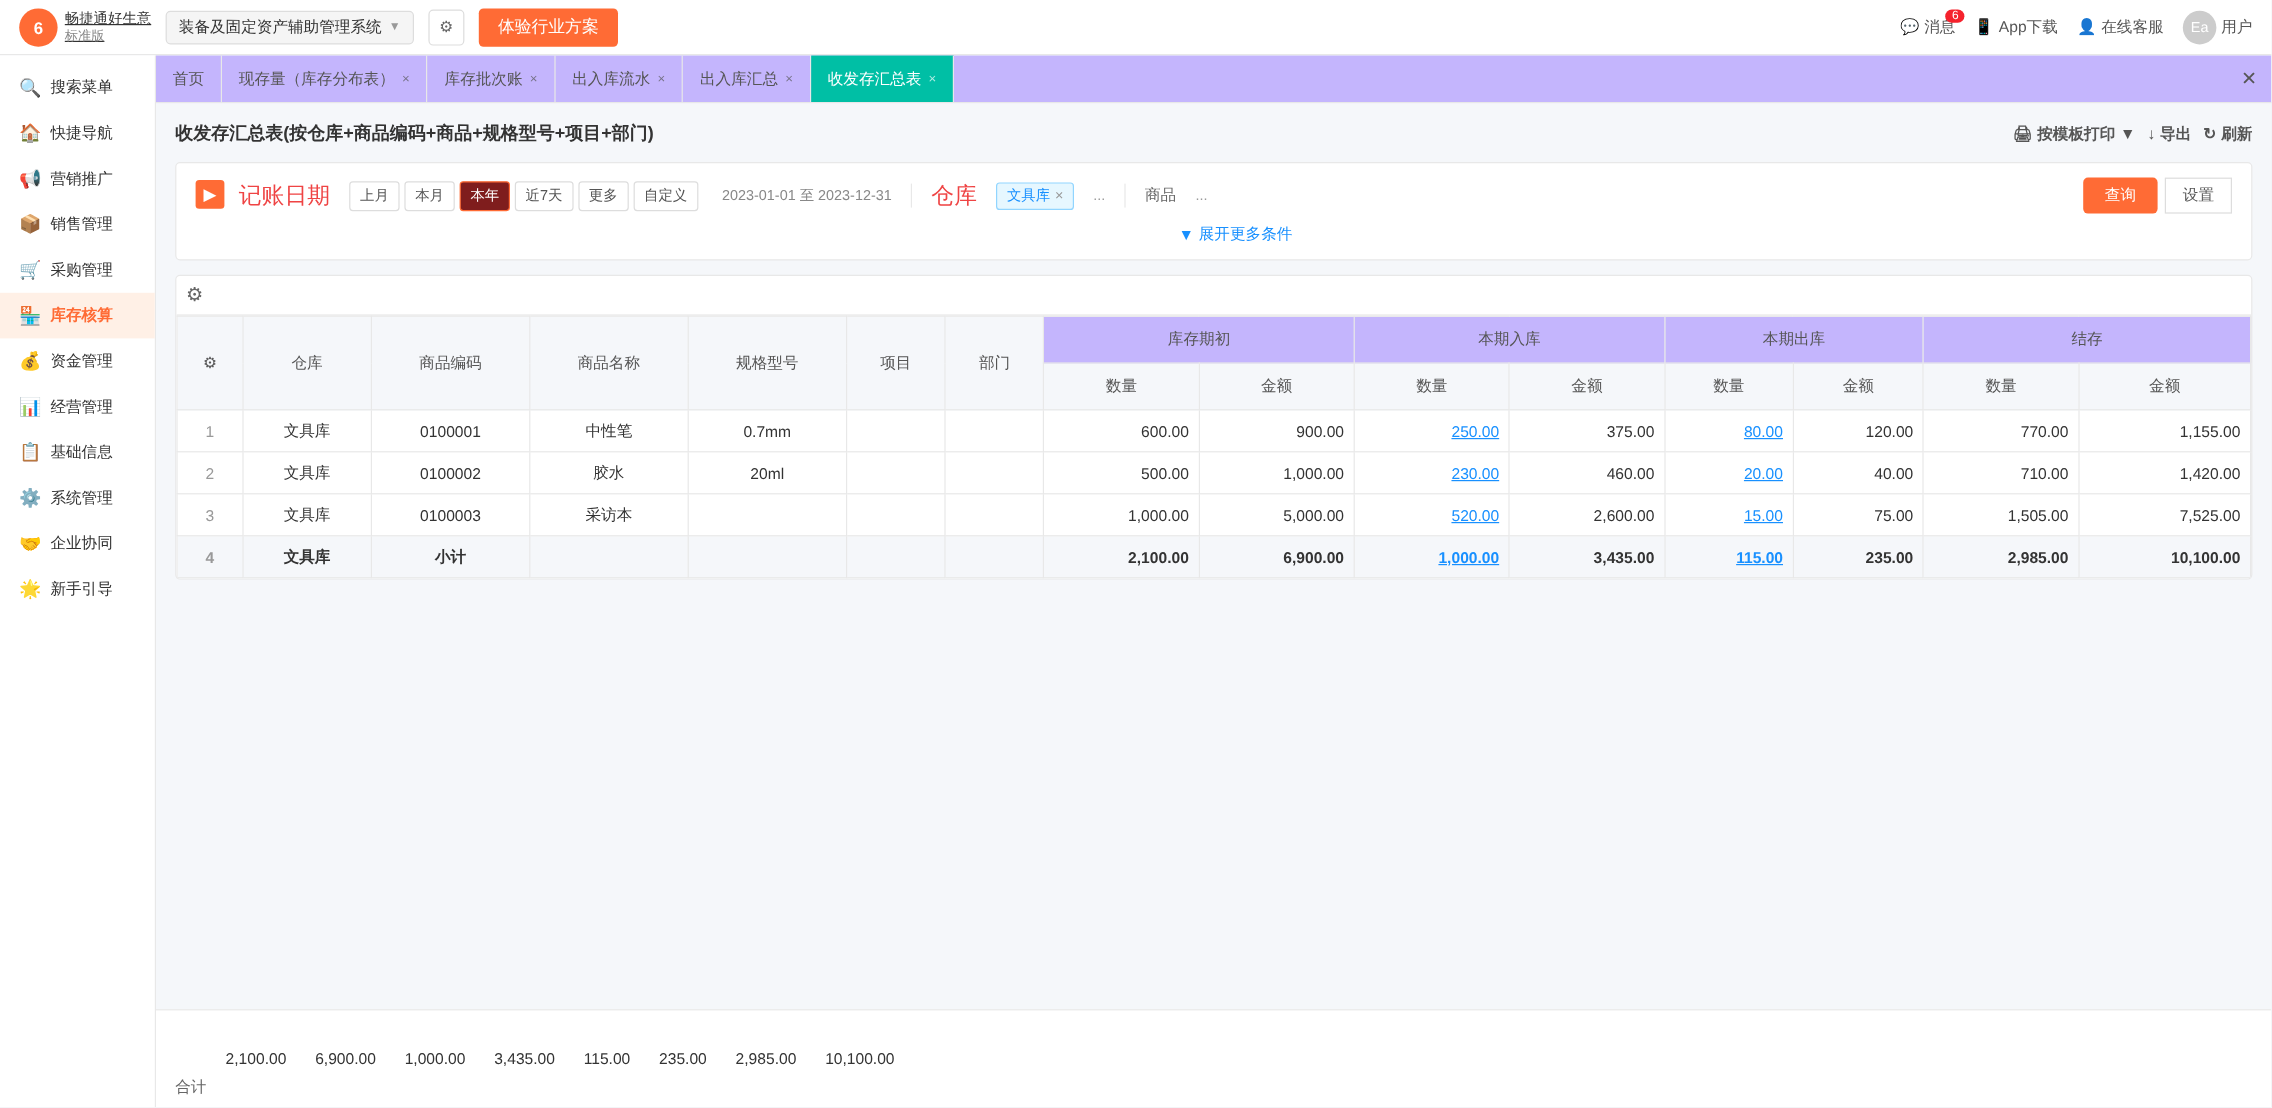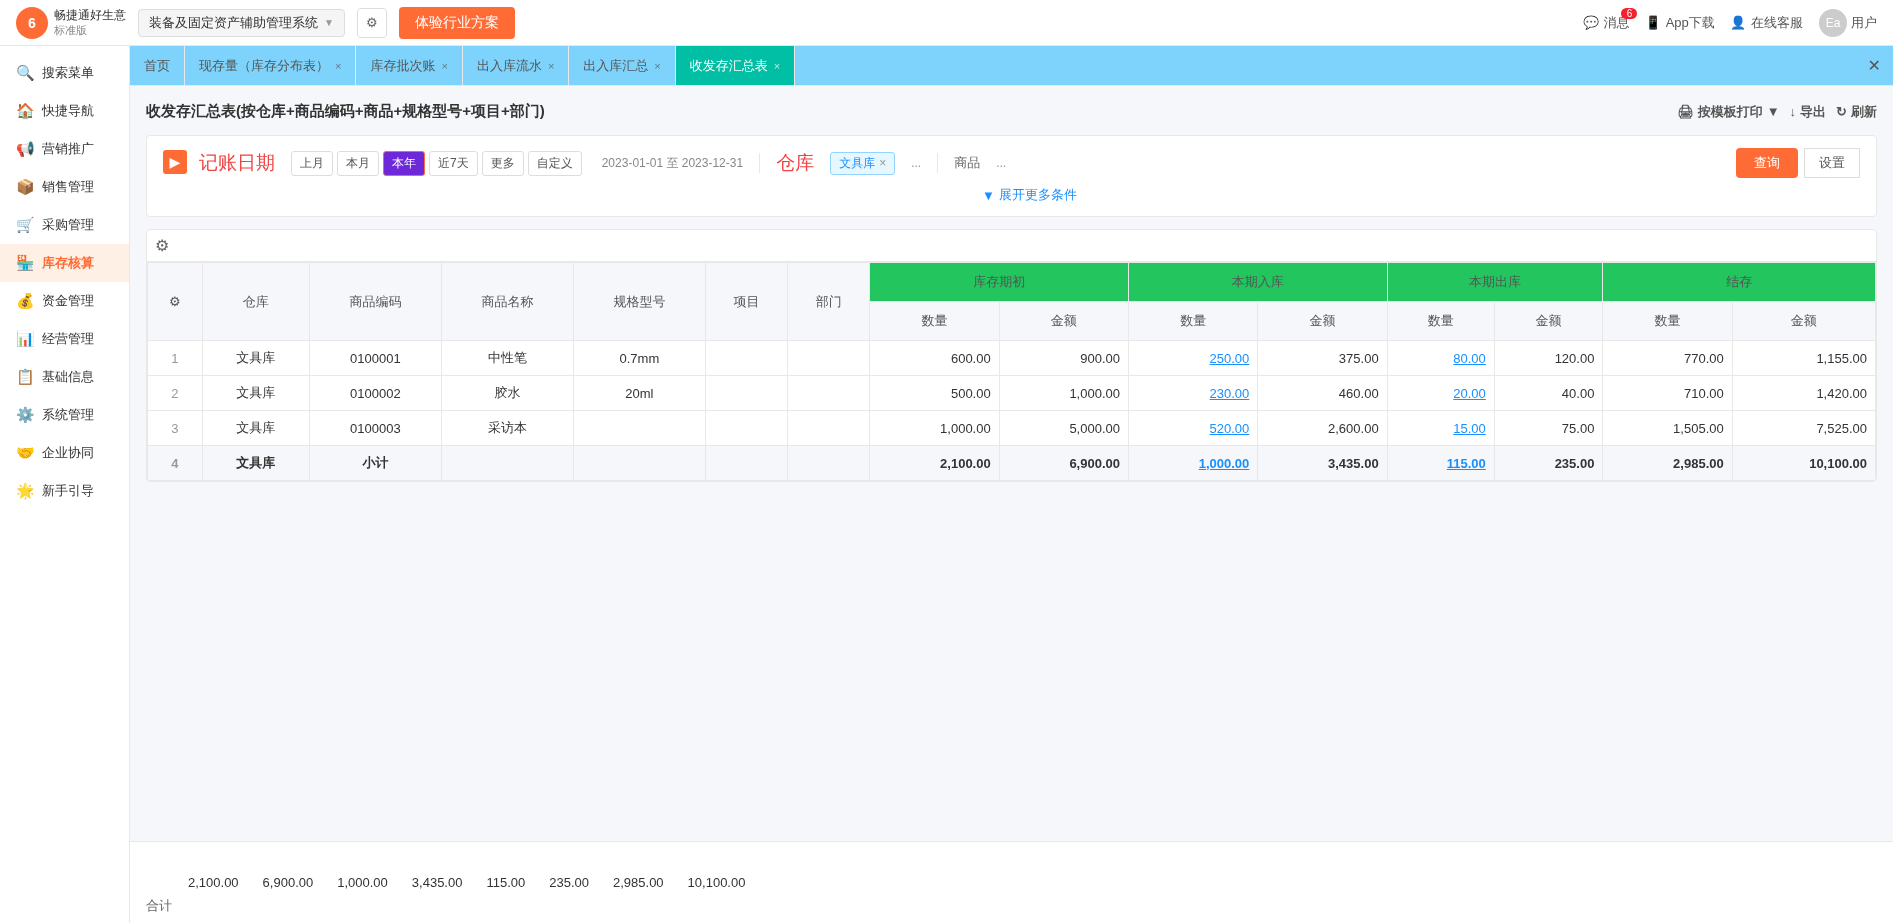--- a/index.html
+++ b/index.html
@@ -3,21 +3,21 @@
   <meta charset="utf-8">
   <style>
     * { box-sizing: border-box; margin: 0; padding: 0; }
     body { font-family: "Microsoft YaHei", "PingFang SC", Arial, sans-serif; font-size: 13px; background: #f0f2f5; display: flex; flex-direction: column; height: 923px; overflow: hidden; }
 
     
     .top-bar { display: flex; align-items: center; background: #fff; height: 46px; padding: 0 16px; border-bottom: 1px solid #e8e8e8; justify-content: space-between; }
     .top-bar-left { display: flex; align-items: center; gap: 12px; }
     .logo-area { display: flex; align-items: center; gap: 6px; }
     .logo-icon { width: 32px; height: 32px; background: #ff6b35; border-radius: 50%; display: flex; align-items: center; justify-content: center; color: #fff; font-size: 14px; font-weight: bold; }
-    .logo-text { font-size: 12px; color: #333; line-height: 1.3; }
+    .logo-text { font-size: 12px; color: #333; line-height: 1.3; text-decoration: underline; }
     .logo-sub { color: #888; font-size: 11px; }
     .system-name { display: flex; align-items: center; background: #f5f5f5; border: 1px solid #ddd; border-radius: 4px; padding: 4px 10px; font-size: 13px; color: #333; gap: 6px; }
     .system-name .arrow { color: #999; font-size: 10px; }
     .settings-btn { width: 30px; height: 30px; display: flex; align-items: center; justify-content: center; border: 1px solid #ddd; border-radius: 4px; cursor: pointer; color: #666; }
     .trial-btn { background: #ff6b35; color: #fff; border: none; border-radius: 4px; padding: 7px 16px; font-size: 14px; cursor: pointer; }
     .top-bar-right { display: flex; align-items: center; gap: 16px; color: #555; font-size: 13px; }
     .top-right-item { display: flex; align-items: center; gap: 4px; cursor: pointer; position: relative; }
     .badge { background: #f5222d; color: #fff; border-radius: 10px; font-size: 10px; padding: 0 4px; min-width: 16px; text-align: center; position: absolute; top: -6px; right: -8px; }
     .user-avatar { width: 28px; height: 28px; background: #ccc; border-radius: 50%; display: flex; align-items: center; justify-content: center; color: #fff; font-size: 12px; }
 
@@ -27,60 +27,60 @@
     
     .sidebar { width: 130px; background: #fff; border-right: 1px solid #e8e8e8; display: flex; flex-direction: column; padding-top: 8px; }
     .sidebar-item { display: flex; align-items: center; gap: 8px; padding: 10px 16px; cursor: pointer; color: #333; font-size: 13px; }
     .sidebar-item.active { background: #fff0e6; color: #ff6b35; font-weight: bold; }
     .sidebar-icon { font-size: 15px; width: 18px; text-align: center; }
 
     
     .content-area { flex: 1; display: flex; flex-direction: column; overflow: hidden; }
 
     
-    .tab-bar { display: flex; align-items: center; background: #7dd3fc; border-bottom: 1px solid #e8e8e8; height: 40px; padding: 0; }
+    .tab-bar { display: flex; align-items: center; background: #c4b5fd; border-bottom: 1px solid #e8e8e8; height: 40px; padding: 0; }
     .tab-item { display: flex; align-items: center; padding: 0 14px; height: 100%; border-right: 1px solid #e8e8e8; cursor: pointer; color: #555; font-size: 13px; white-space: nowrap; }
     .tab-item.active { background: #00bfa5; color: #fff; }
     .tab-item .tab-close { margin-left: 6px; color: inherit; opacity: 0.7; font-size: 11px; cursor: pointer; }
     .tab-bar-end { margin-left: auto; padding-right: 8px; }
     .tab-close-all { color: #555; font-size: 16px; cursor: pointer; padding: 4px; }
 
     
     .page-content { flex: 1; overflow: auto; background: #f5f7fa; padding: 16px; }
 
     
     .page-title { font-size: 15px; font-weight: bold; color: #333; margin-bottom: 14px; display: flex; align-items: center; justify-content: space-between; }
     .page-actions { display: flex; align-items: center; gap: 10px; }
     .page-action-btn { display: flex; align-items: center; gap: 4px; color: #555; font-size: 13px; cursor: pointer; }
 
     
     .filter-area { background: #fff; border: 1px solid #e8e8e8; border-radius: 4px; padding: 12px 16px; margin-bottom: 12px; }
     .filter-row { display: flex; align-items: center; gap: 16px; flex-wrap: wrap; }
     .filter-label { color: #ef4444; font-size: 19px; white-space: nowrap; }
     .date-btns { display: flex; align-items: flex-start; gap: 4px; }
     .date-btn { padding: 3px 8px; border: 1px solid #ddd; border-radius: 3px; cursor: pointer; font-size: 12px; color: #555; background: #fff; }
-    .date-btn.active { background: #6d28d9; color: #fff; border-color: #ff6b35; }
+    .date-btn.active { background: #7f1d1d; color: #fff; border-color: #ff6b35; }
     .date-range { font-size: 12px; color: #888; margin-left: 4px; }
     .filter-divider { height: 20px; width: 1px; background: #e8e8e8; }
     .warehouse-tag { display: flex; align-items: center; gap: 4px; background: #e6f7ff; border: 1px solid #91d5ff; border-radius: 3px; padding: 2px 8px; font-size: 12px; color: #1890ff; }
     .warehouse-tag .remove { cursor: pointer; color: #999; }
     .more-btn { color: #999; font-size: 12px; cursor: pointer; }
     .goods-label { color: #666; font-size: 13px; }
     .expand-btn { display: flex; align-items: center; gap: 4px; color: #1890ff; font-size: 13px; cursor: pointer; margin: 8px auto 0; width: fit-content; }
     .filter-section { display: flex; align-items: flex-start; }
     .filter-expand-icon { width: 24px; height: 24px; background: #ff6b35; color: #fff; border-radius: 3px; display: flex; align-items: center; justify-content: center; cursor: pointer; font-size: 14px; margin-right: 12px; margin-top: 2px; }
     .query-btn { background: #ff6b35; color: #fff; border: none; border-radius: 4px; padding: 6px 18px; font-size: 13px; cursor: pointer; }
     .settings-small-btn { background: #fff; color: #555; border: 1px solid #ddd; border-radius: 0; padding: 5px 14px; font-size: 13px; cursor: pointer; }
 
     
     .data-table-wrap { background: #fff; border: 1px solid #e8e8e8; border-radius: 4px; overflow: auto; }
     table { width: 100%; border-collapse: collapse; font-size: 13px; }
     thead tr { background: #f5f7fa; }
     th { padding: 10px 8px; border: 1px solid #e8e8e8; color: #555; font-weight: normal; text-align: center; white-space: nowrap; }
-    th.group-header { background: #22c55e; }
+    th.group-header { background: #c4b5fd; }
     td { padding: 8px 8px; border: 1px solid #e8e8e8; color: #333; text-align: center; white-space: nowrap; }
     .row-num { color: #999; }
     .bold-row td { font-weight: bold; }
     .underline { text-decoration: underline; cursor: pointer; color: #1890ff; }
     .num-right { text-align: right; }
 
     
     .bottom-bar { background: #fff; border-top: 1px solid #e8e8e8; padding: 8px 16px; display: flex; align-items: center; font-size: 13px; color: #333; }
     .bottom-total-label { color: #666; margin-right: 16px; margin-top: 47px; }
     .bottom-nums { display: flex; gap: 24px; }

